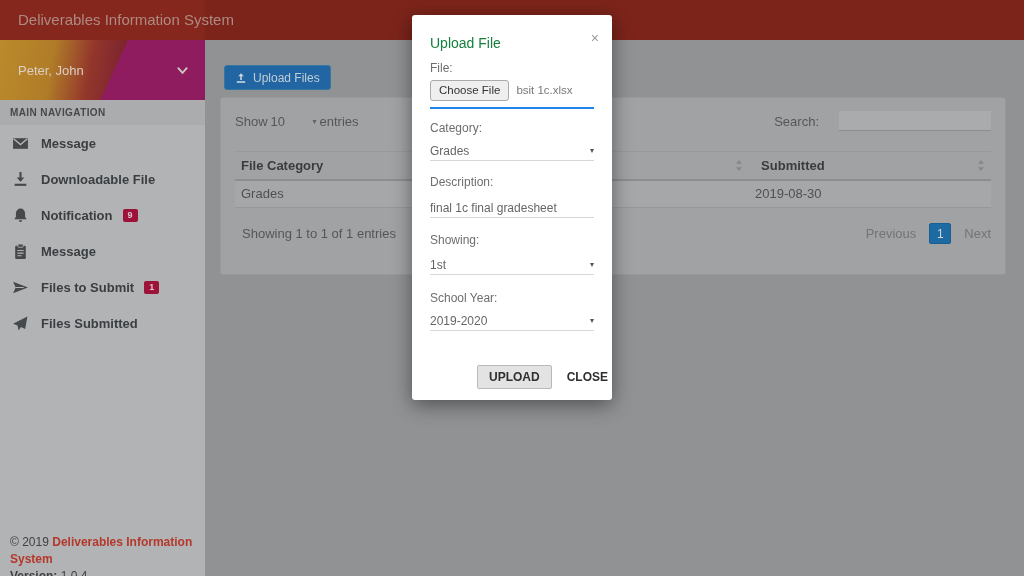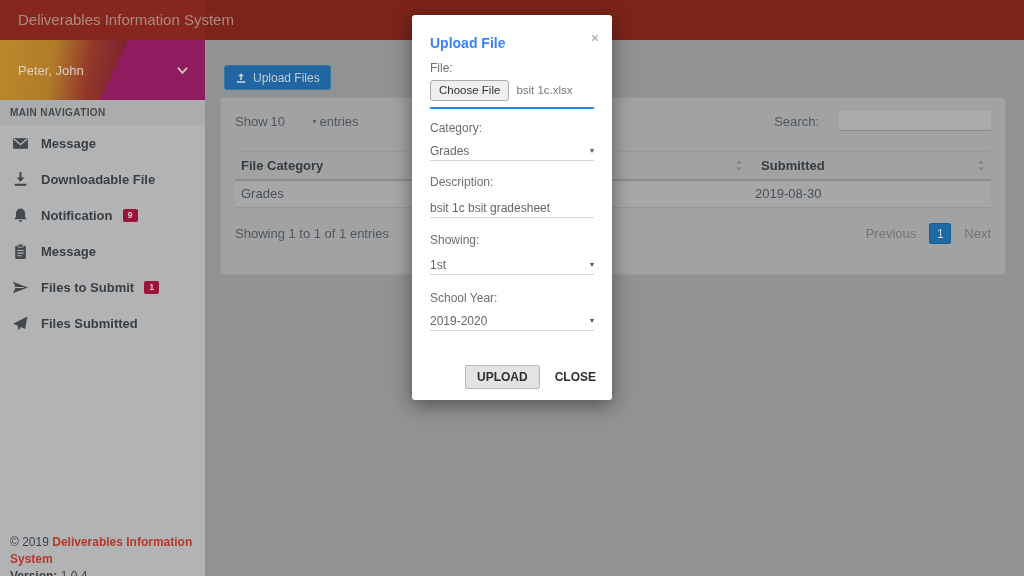--- a/index.html
+++ b/index.html
@@ -51,45 +51,45 @@
   .dtable { margin-top:19px; width:100%; border-collapse:collapse; table-layout:fixed; }
   .dtable th { border-top:1px solid #979b9d; border-bottom:2px solid #8b8d8f; height:28px;
     text-align:left; font-size:13px; color:#393c3e; padding:0 6px; }
   .dtable td { height:28px; background:#a5a7a9; border-bottom:1px solid #95989a;
     font-size:13px; color:#4e5154; padding:0 6px; }
   .col-cat { width:68%; } .col-dl { width:32%; }
   .th-inner { display:flex; align-items:center; justify-content:space-between; }
   .sort-icon { width:8px; height:11px; flex:0 0 auto; opacity:.55; }
   .td-dl, .th-dl .th-inner { padding-left:6px; }
   .table-footer { margin-top:15px; display:flex; justify-content:space-between; align-items:center; }
-  .summary { font-size:13px; color:#54575a; }
+  .summary { font-size:13px; color:#54575a;margin-left:7px; }
   .pagination { display:flex; align-items:center; gap:13px; font-size:13px; color:#727476; }
   .page-link { cursor:pointer; }
   .page-current { min-width:22px; height:21px; background:#1e6aa2; border:1px solid #1a5e92;
     color:#ccd5da; font-size:12px; display:flex; align-items:center; justify-content:center;
     border-radius:2px; cursor:pointer; }
 
   
   .modal { position:absolute; left:412px; top:15px; width:200px; height:385px; background:#ffffff;
     border-radius:3px; box-shadow:0 5px 20px rgba(0,0,0,.45); z-index:10; }
-  .m-title { position:absolute; left:18px; top:20px; font-size:14px; font-weight:bold; color:#3b82f6; }
+  .m-title { position:absolute; left:18px; top:20px; font-size:14px; font-weight:normal; color:#15803d; }
   .m-close { position:absolute; right:13px; top:15px; font-size:14px; color:#9b9b9b; cursor:pointer; }
   .m-label { position:absolute; left:18px; font-size:12px; color:#6e6e6e; }
   .m-filerow { position:absolute; left:18px; right:18px; top:64px; height:22px;
     display:flex; align-items:center; gap:7px; }
   .btn-choose { height:21px; padding:0 8px; background:#efefef; border:1px solid #ababab;
     border-radius:3px; font-size:11.5px; color:#333333; font-family:"Liberation Sans",sans-serif; cursor:pointer; }
   .file-name { font-size:11.5px; color:#787878; white-space:nowrap; }
   .m-blueline { position:absolute; left:18px; right:18px; top:92px; height:2px; background:#1d86ea; }
   .m-field { position:absolute; left:18px; right:18px; height:20px; border-bottom:1px solid #d6d6d6;
     display:flex; align-items:center; justify-content:space-between; font-size:12px; color:#666666; cursor:pointer; }
   .m-text { position:absolute; left:18px; right:18px; height:20px; border-bottom:1px solid #d6d6d6;
     display:flex; align-items:center; font-size:12px; color:#666666; }
   .sel-caret { font-size:8px; color:#555555; }
-  .m-buttons { position:absolute; right:16px; top:350px; display:flex; align-items:center; gap:15px; }
+  .m-buttons { position:absolute; right:4px; top:350px; display:flex; align-items:center; gap:15px; }
   .btn-upload { height:24px; padding:0 11px; background:#e3e3e3; border:1px solid #b9b9b9;
     border-radius:2px; font-size:12px; font-weight:bold; color:#2f2f2f;
     font-family:"Liberation Sans",sans-serif; cursor:pointer; }
   .btn-close { font-size:12px; font-weight:bold; color:#2f2f2f; cursor:pointer; }
 </style>
 </head>
 <body>
 
 <div class="navbar">
   <div class="navbar-brand">Deliverables Information System</div>
@@ -243,21 +243,21 @@
   </div>
   <div class="m-blueline"></div>
 
   <div class="m-label" style="top:106px">Category:</div>
   <div class="m-field" style="top:126px">
     <span>Grades</span>
     <span class="sel-caret">▾</span>
   </div>
 
   <div class="m-label" style="top:160px">Description:</div>
-  <div class="m-text" style="top:183px">bsit 1c bsit gradesheet</div>
+  <div class="m-text" style="top:183px">final 1c final gradesheet</div>
 
   <div class="m-label" style="top:218px">Showing:</div>
   <div class="m-field" style="top:240px">
     <span>1st</span>
     <span class="sel-caret">▾</span>
   </div>
 
   <div class="m-label" style="top:276px">School Year:</div>
   <div class="m-field" style="top:296px">
     <span>2019-2020</span>

